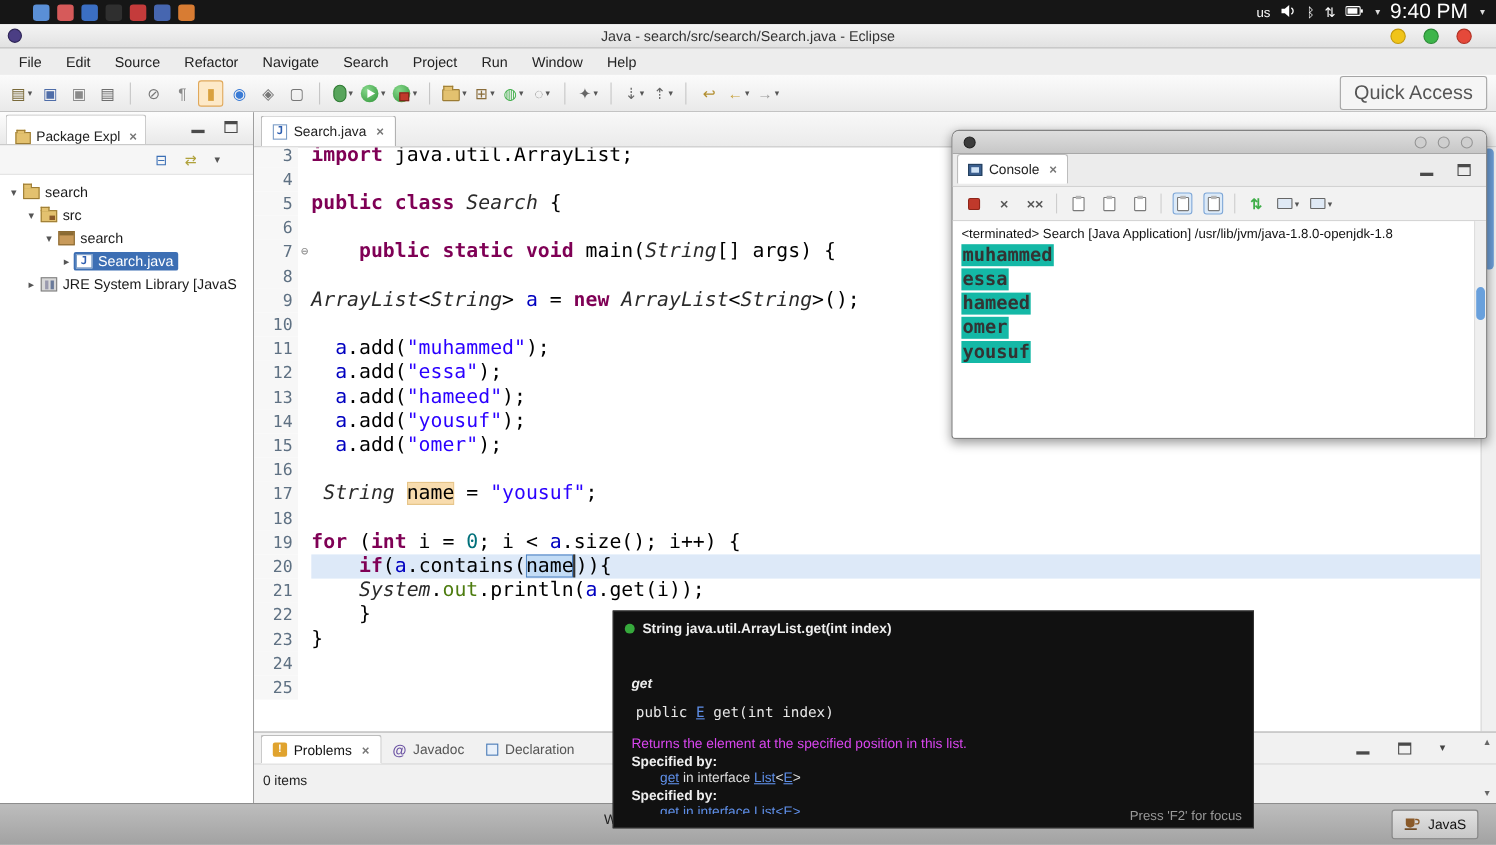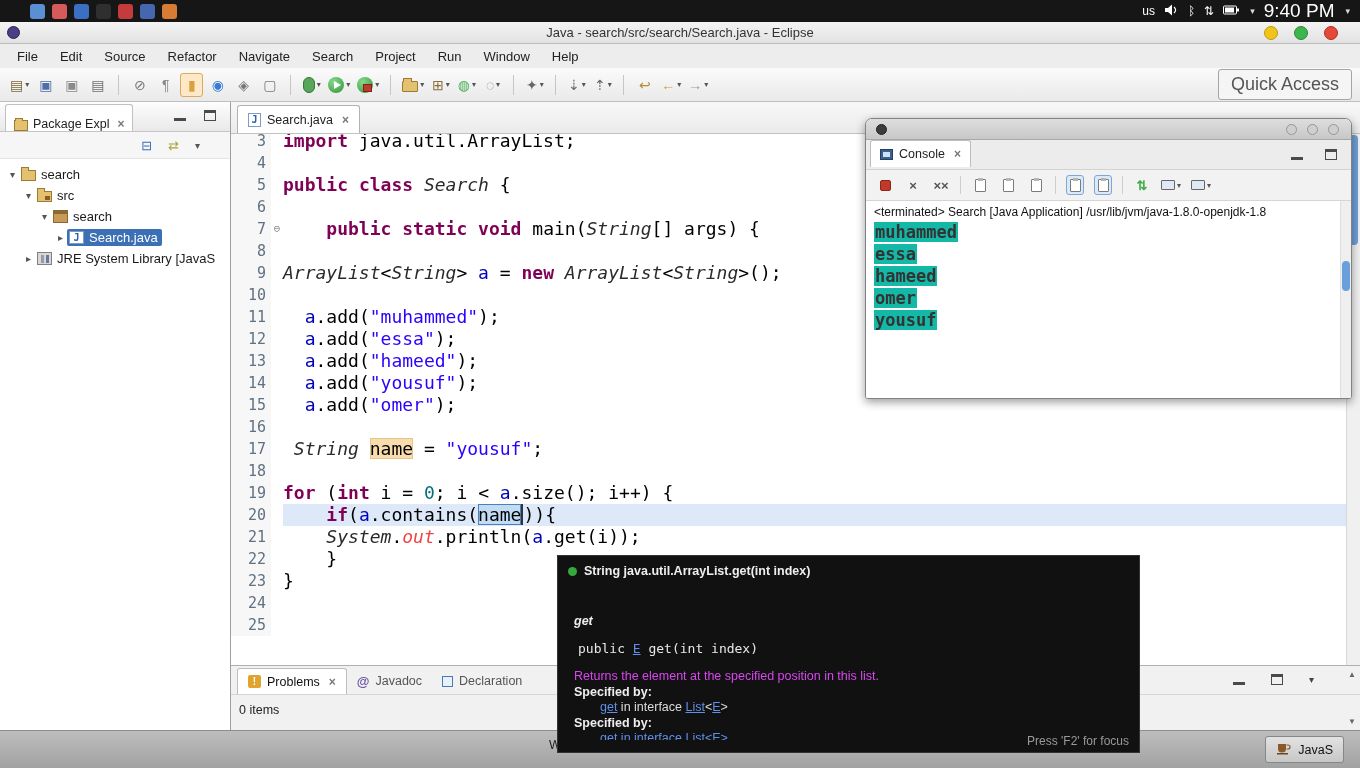--- a/index.html
+++ b/index.html
@@ -87,21 +87,21 @@
   .code-inner { margin-top:-4px; }
   .cl { display:flex; height:22px; white-space:pre; }
   .cl.cur .ct { background:#dde9f8; }
   .gut { width:40px; flex:0 0 auto; text-align:right; padding-right:5px; color:#5f7183; background:#f7f7f7; font-size:15px; }
   .fold { width:12px; flex:0 0 auto; text-align:center; color:#8a8a8a; font-size:11px; line-height:22px; }
   .ct { flex:1; }
   .tk-k { color:#7f0055; font-weight:bold; }
   .tk-t { font-style:italic; color:#2b2b2b; }
   .tk-s { color:#2a00ff; }
   .tk-v { color:#0000c0; }
-  .tk-st { font-style:italic; color:#ef4444; }
+  .tk-st { color:#4d7c0f; }
   .tk-n2 { color:#00707a; }
   .tk-o { background:#f8dcae; box-shadow:inset 0 0 0 1px #e6c58a; }
   .tk-x { background:#c3dcf5; box-shadow:inset 0 0 0 1px #4a7fc0; border-right:2px solid #333; }
   .ed-scroll { position:absolute; top:32px; right:0; bottom:0; width:14px; background:#f0f0f0; border-left:1px solid #d8d8d8; }
   .ed-thumb { position:absolute; top:1px; left:2px; width:9px; height:110px; background:#6d9fd8; border-radius:4px; }
 
   
   .problems { height:65px; background:#f1f1f1; border-top:1px solid #b0b0b0; position:relative; }
   .p-tabs { height:29px; display:flex; align-items:flex-end; border-bottom:1px solid #d6d6d6; }
   .p-tab { display:flex; align-items:center; gap:6px; padding:0 10px; height:26px; font-size:12.5px; color:#555; }

